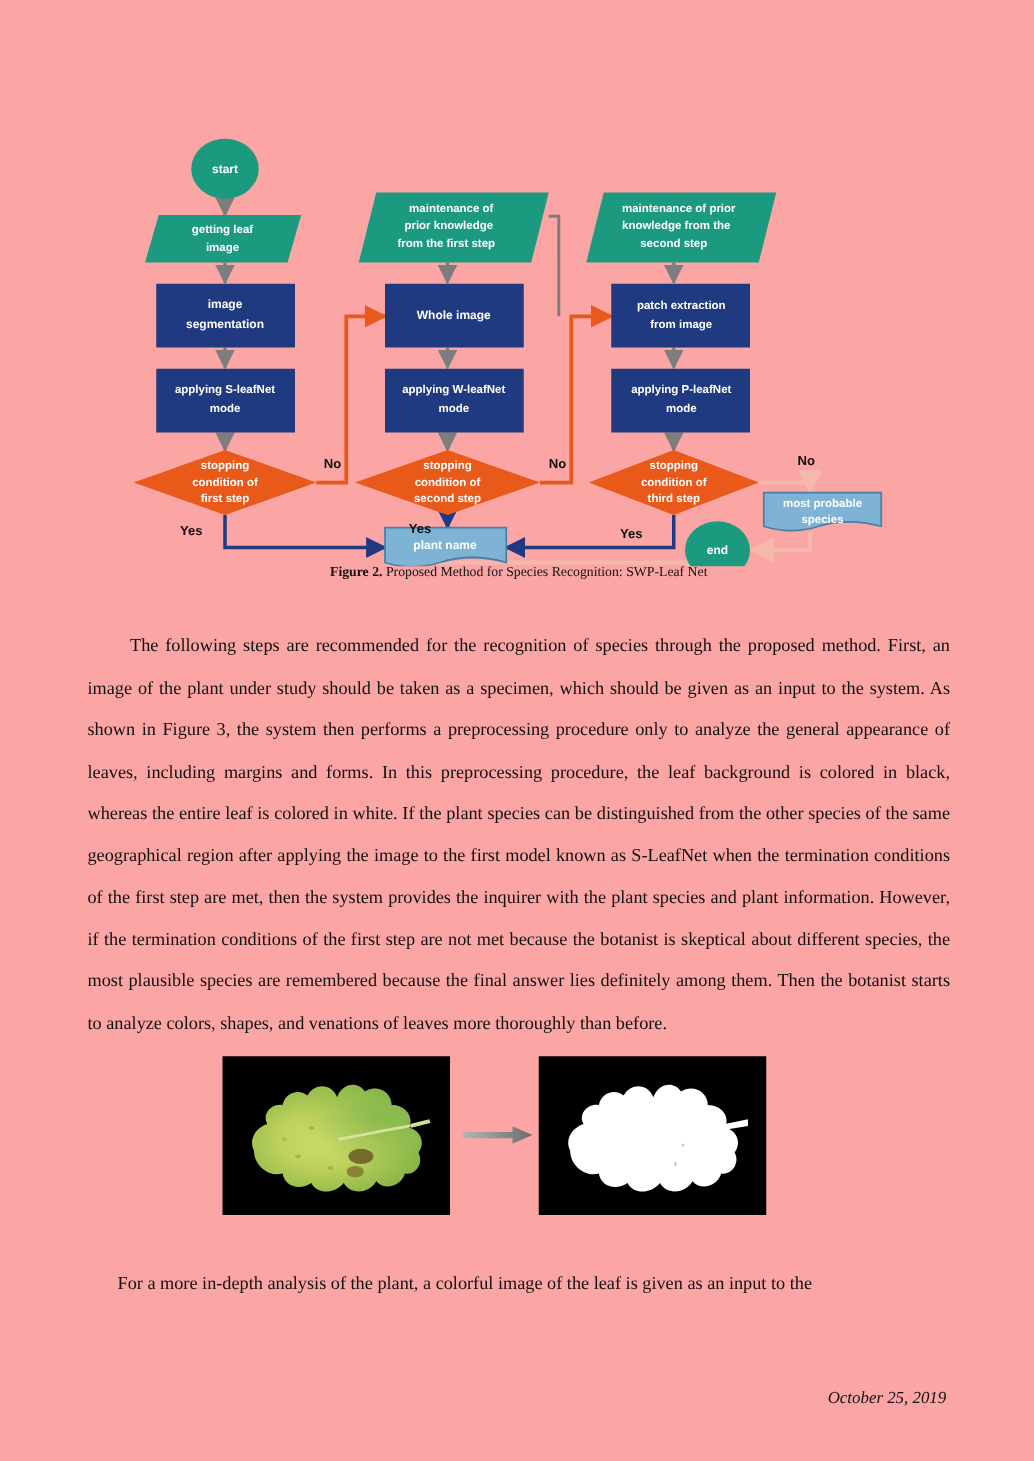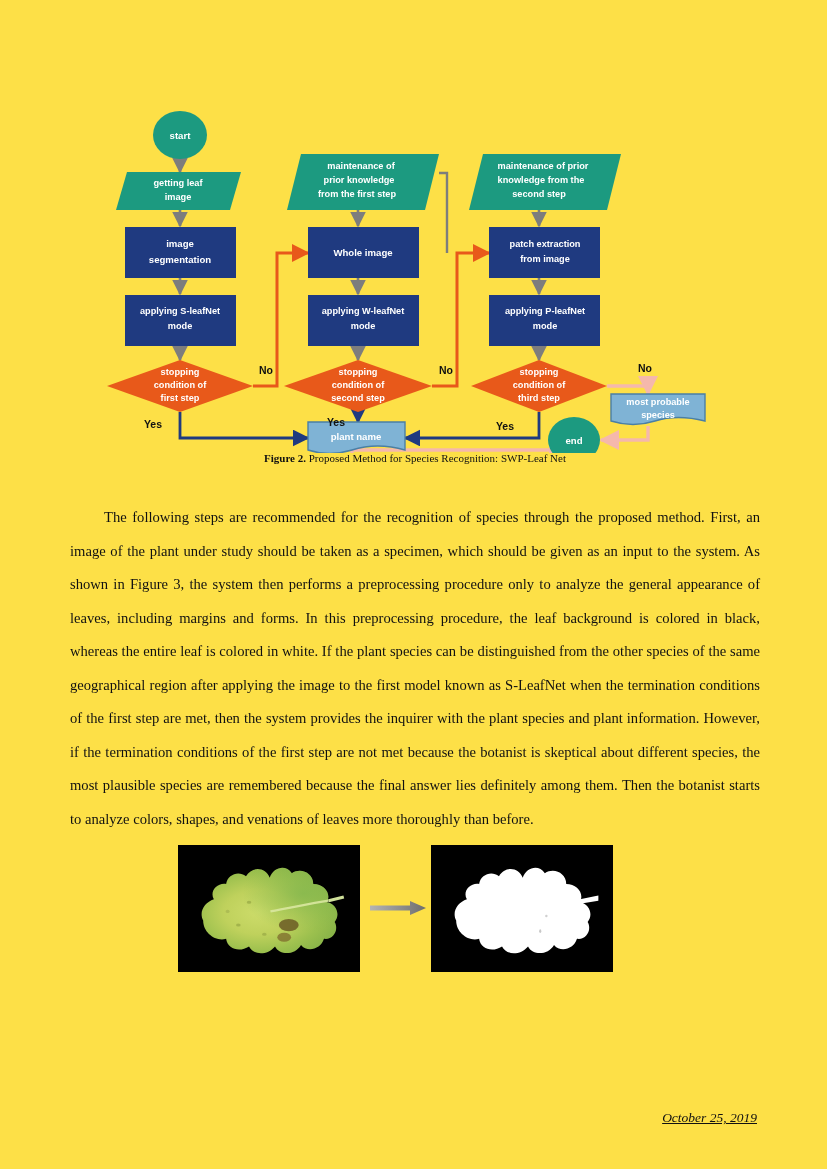--- a/index.html
+++ b/index.html
@@ -5,21 +5,21 @@
 <style>
   html, body {
     margin: 0;
     padding: 0;
     background: #c9c9c9;
   }
   .page {
     position: relative;
     width: 827px;
     height: 1169px;
-    background: #fde047;
+    background: #fca5a5;
     margin: 0 auto;
     overflow: hidden;
     font-family: "Liberation Serif", serif;
     color: #1a1a1a;
   }
 
   
   .figure2 {
     position: absolute;
     left: 105px;
@@ -114,21 +114,20 @@
 
   
   .footer-date {
     position: absolute;
     right: 70px;
     top: 1110px;
     font-family: "Liberation Serif", serif;
     font-style: italic;
     font-size: 13.5px;
     color: #111;
-    text-decoration: underline;
   }
 </style>
 </head>
 <body>
 
 <div class="page">
 
   <div class="figure2">
     <svg width="620" height="355" viewBox="0 0 620 355" xmlns="http://www.w3.org/2000/svg">
       <defs>
@@ -388,16 +387,17 @@
                    C60,128 44,124 42,110 C28,114 12,102 12,86 Z" fill="#ffffff"></path>
           <path d="M174,58 L198,53 L198,60 L174,64 Z" fill="#ffffff"></path>
           <ellipse cx="130" cy="80" rx="1.6" ry="1.6" fill="#d0d0d0"></ellipse>
           <ellipse cx="122" cy="100" rx="1.4" ry="2.4" fill="#c8c8c8"></ellipse>
         </svg>
       </div>
     </div>
   </div>
 
 
+  <p class="bodytext" id="para-2">For a more in-depth analysis of the plant, a colorful image of the leaf is given as an input to the</p>
 
   <div class="footer-date">October 25, 2019</div>
 
 </div>
 
 </body></html>

